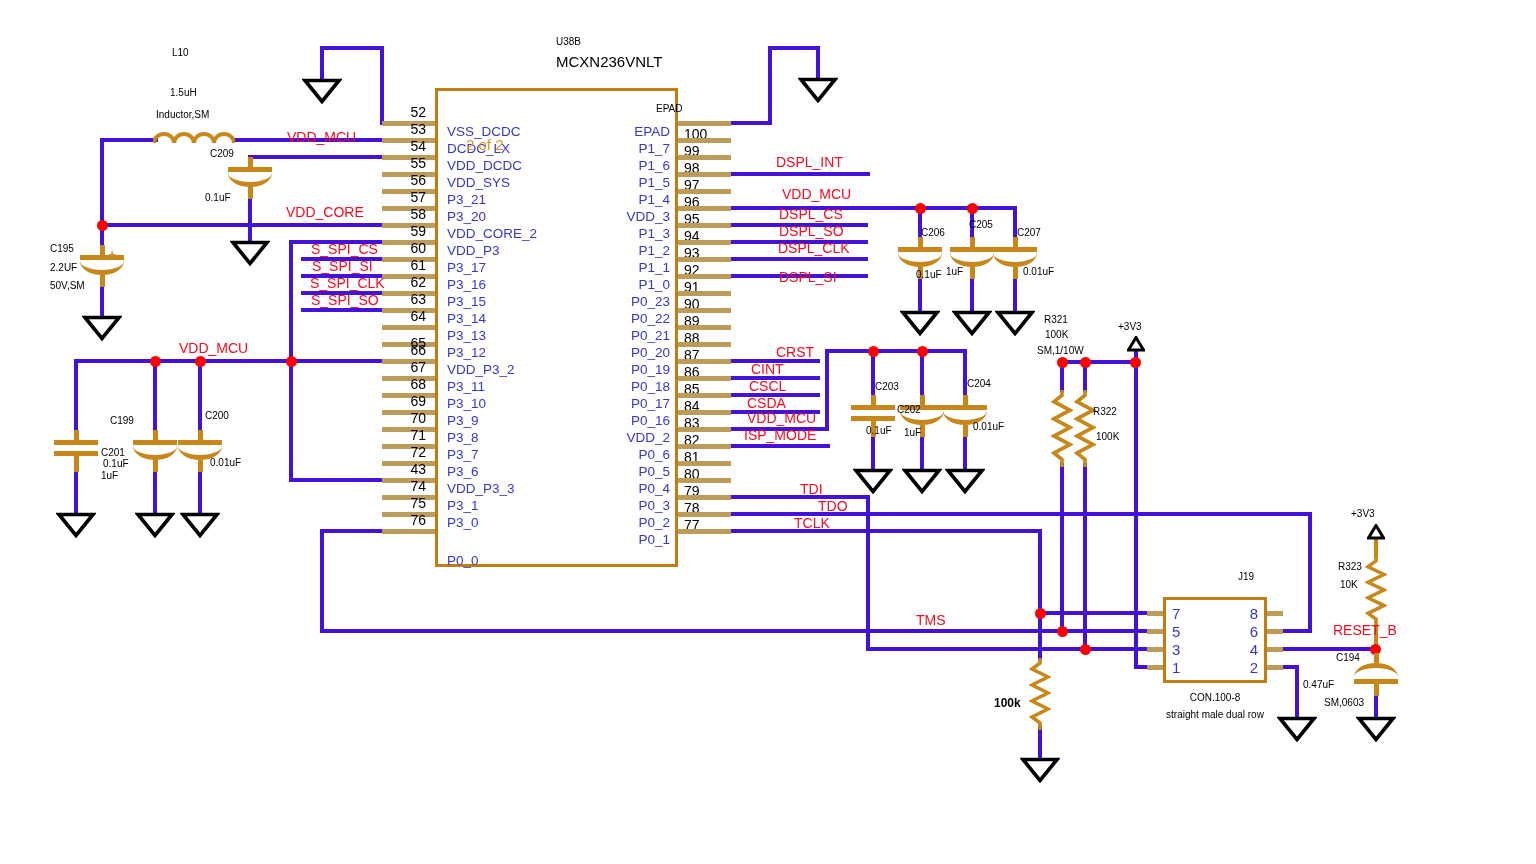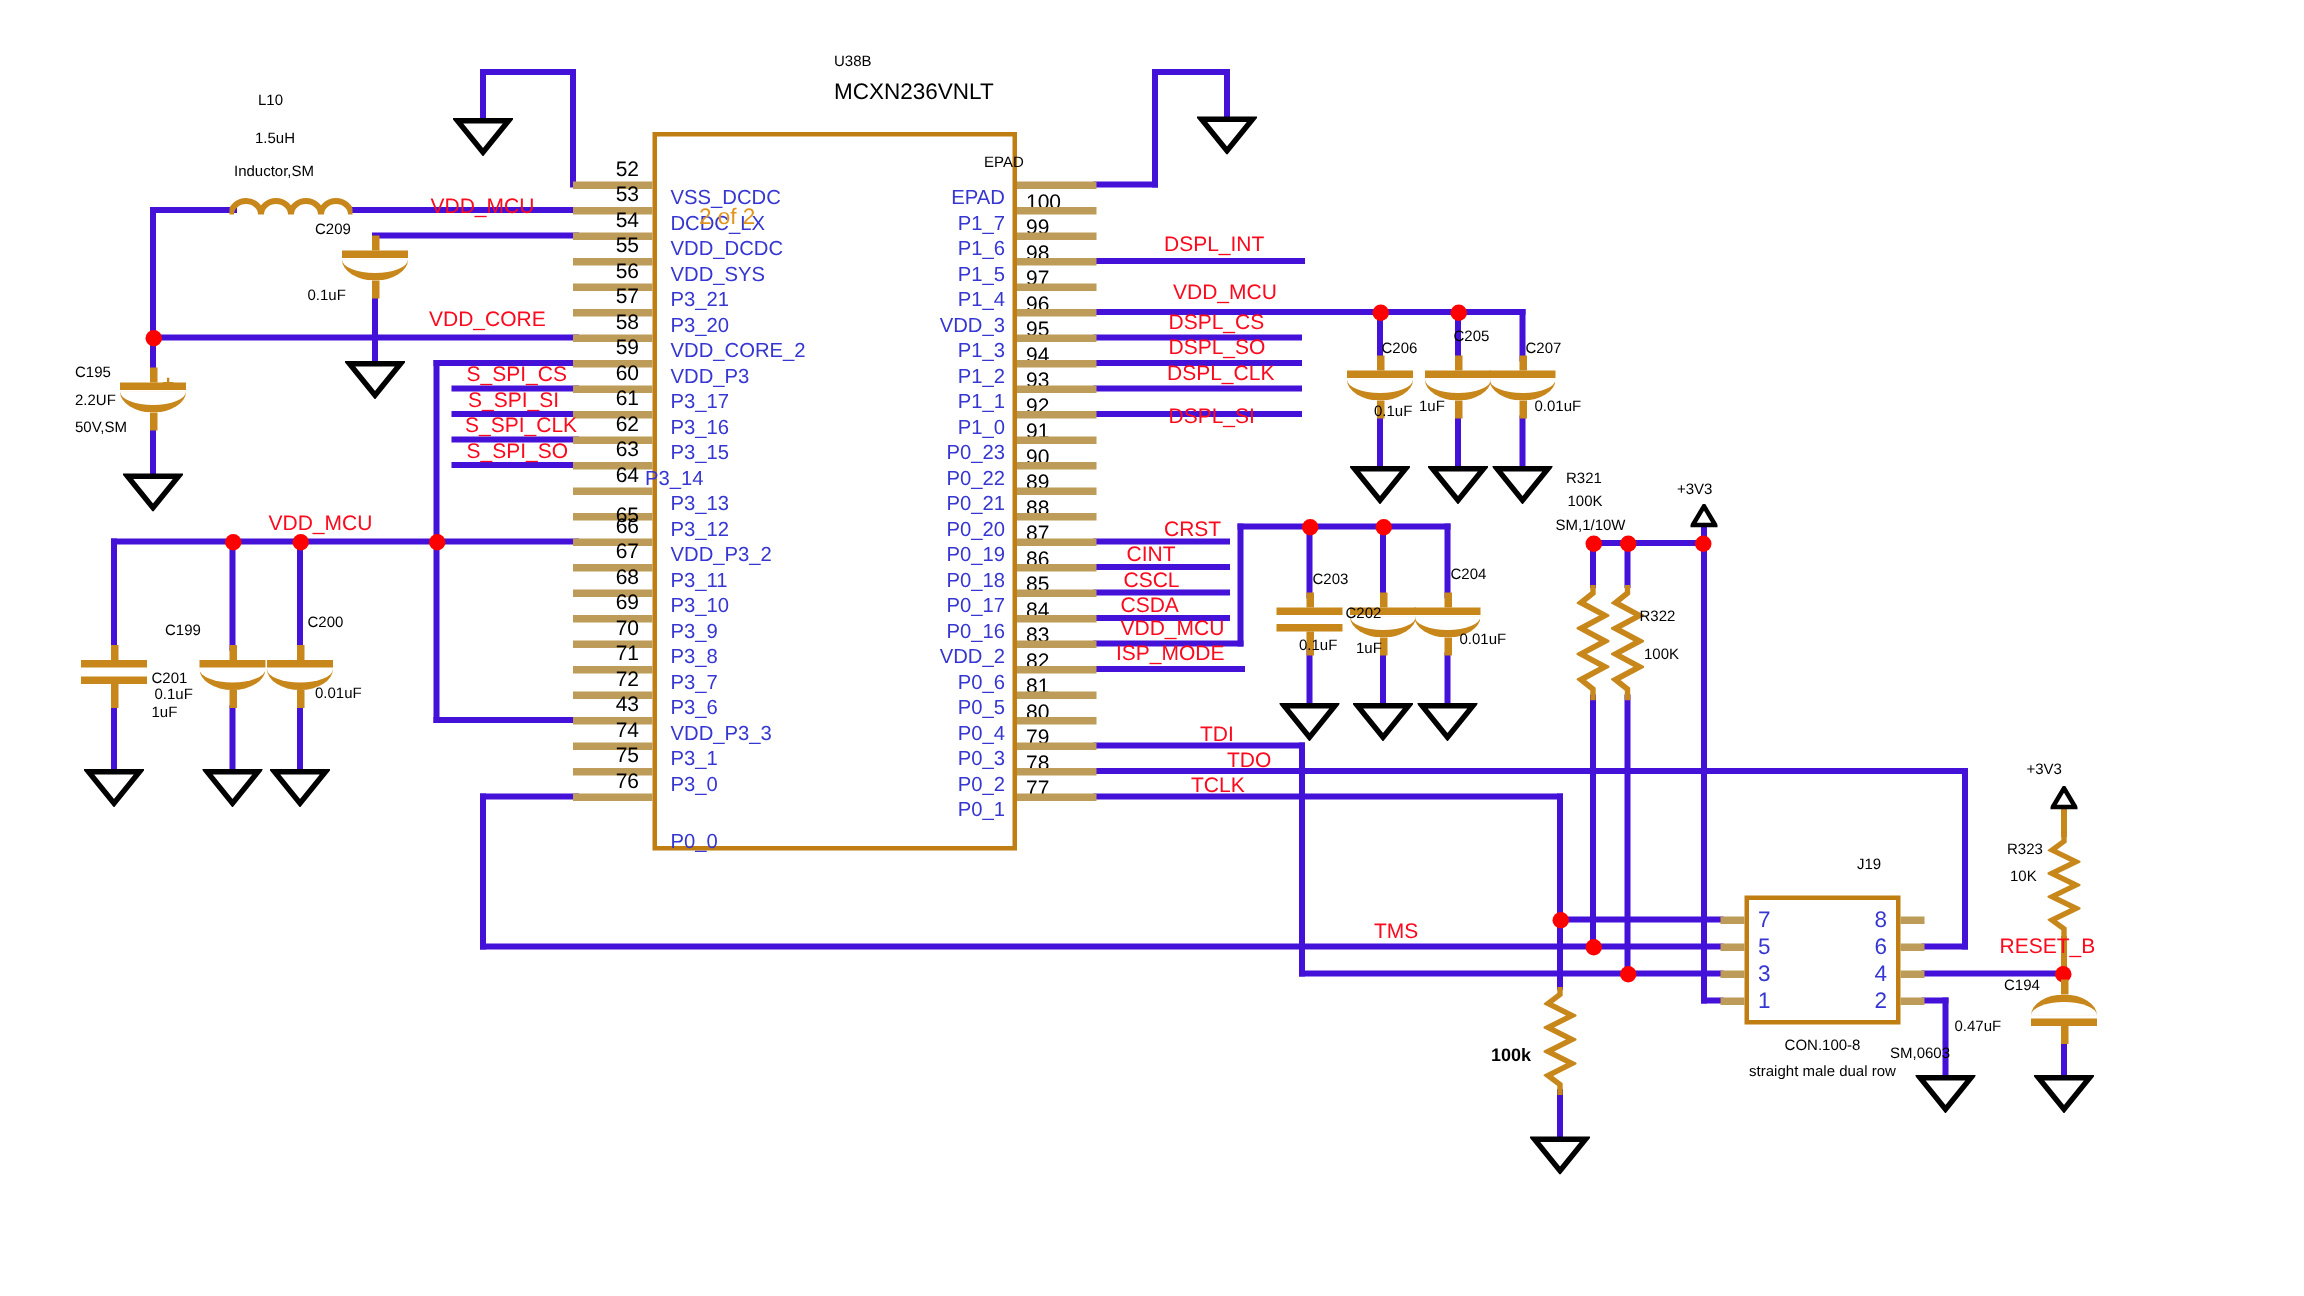--- a/index.html
+++ b/index.html
@@ -319,21 +319,21 @@
       <span class="pinnum right" style="left:384px;top:241px;width:42px">60</span>
       <span class="pinname" style="left:447px;top:261px">P3_17</span>
       <span class="stub" style="left:382px;top:274px"></span>
       <span class="pinnum right" style="left:384px;top:258px;width:42px">61</span>
       <span class="pinname" style="left:447px;top:278px">P3_16</span>
       <span class="stub" style="left:382px;top:291px"></span>
       <span class="pinnum right" style="left:384px;top:275px;width:42px">62</span>
       <span class="pinname" style="left:447px;top:295px">P3_15</span>
       <span class="stub" style="left:382px;top:308px"></span>
       <span class="pinnum right" style="left:384px;top:292px;width:42px">63</span>
-      <span class="pinname" style="left:430px;top:312px">P3_14</span>
+      <span class="pinname" style="left:447px;top:312px">P3_14</span>
       <span class="stub" style="left:382px;top:325px"></span>
       <span class="pinnum right" style="left:384px;top:309px;width:42px">64</span>
       <span class="pinname" style="left:447px;top:329px">P3_13</span>
       <span class="stub" style="left:382px;top:342px"></span>
       <span class="pinnum right" style="left:384px;top:336px;width:42px">65</span>
       <span class="pinname" style="left:447px;top:346px">P3_12</span>
       <span class="stub" style="left:382px;top:359px"></span>
       <span class="pinnum right" style="left:384px;top:343px;width:42px">66</span>
       <span class="pinname" style="left:447px;top:363px">VDD_P3_2</span>
       <span class="stub" style="left:382px;top:376px"></span>
@@ -460,21 +460,21 @@
       <span class="jstub" style="left:1267px;top:665px"></span>
       <span class="jnum" style="left:1172px;top:660px">1</span>
       <span class="jnum right" style="left:1230px;top:660px;width:28px">2</span>
     </div>
 
   <span class="cl" style="left:556px;top:37px">U38B</span>
   <span class="cl" style="left:556px;top:54px;font-size:15px">MCXN236VNLT</span>
   <span class="cl" style="left:656px;top:104px">EPAD</span>
   <span class="note" style="left:466px;top:137px">2 of 2</span>
 
-  <span class="cl" style="left:172px;top:63px">L10</span>
+  <span class="cl" style="left:172px;top:48px">L10</span>
   <span class="cl" style="left:170px;top:88px">1.5uH</span>
   <span class="cl" style="left:156px;top:110px">Inductor,SM</span>
 
   <span class="cl" style="left:210px;top:149px">C209</span>
   <span class="cl" style="left:205px;top:193px">0.1uF</span>
 
   <span class="cl" style="left:50px;top:244px">C195</span>
   <span class="cl" style="left:50px;top:263px">2.2UF</span>
   <span class="cl" style="left:50px;top:281px">50V,SM</span>
 
@@ -503,21 +503,21 @@
   <span class="cl" style="left:1045px;top:330px">100K</span>
   <span class="cl" style="left:1037px;top:346px">SM,1/10W</span>
   <span class="cl" style="left:1093px;top:407px">R322</span>
   <span class="cl" style="left:1096px;top:432px">100K</span>
   <span class="cl" style="left:1338px;top:562px">R323</span>
   <span class="cl" style="left:1340px;top:580px">10K</span>
   <span class="cl boldsm" style="left:994px;top:697px">100k</span>
 
   <span class="cl" style="left:1336px;top:653px">C194</span>
   <span class="cl" style="left:1303px;top:680px">0.47uF</span>
-  <span class="cl" style="left:1260px;top:698px">SM,0603</span>
+  <span class="cl" style="left:1324px;top:698px">SM,0603</span>
 
   <span class="cl" style="left:1238px;top:572px">J19</span>
   <span class="cl center" style="left:1140px;top:693px;width:150px">CON.100-8</span>
   <span class="cl center" style="left:1100px;top:710px;width:230px">straight male dual row</span>
 
   <span class="cl" style="left:1118px;top:322px">+3V3</span>
   <span class="cl" style="left:1351px;top:509px">+3V3</span>
 
   <span class="nl" style="left:287px;top:130px">VDD_MCU</span>
   <span class="nl" style="left:286px;top:205px">VDD_CORE</span>

